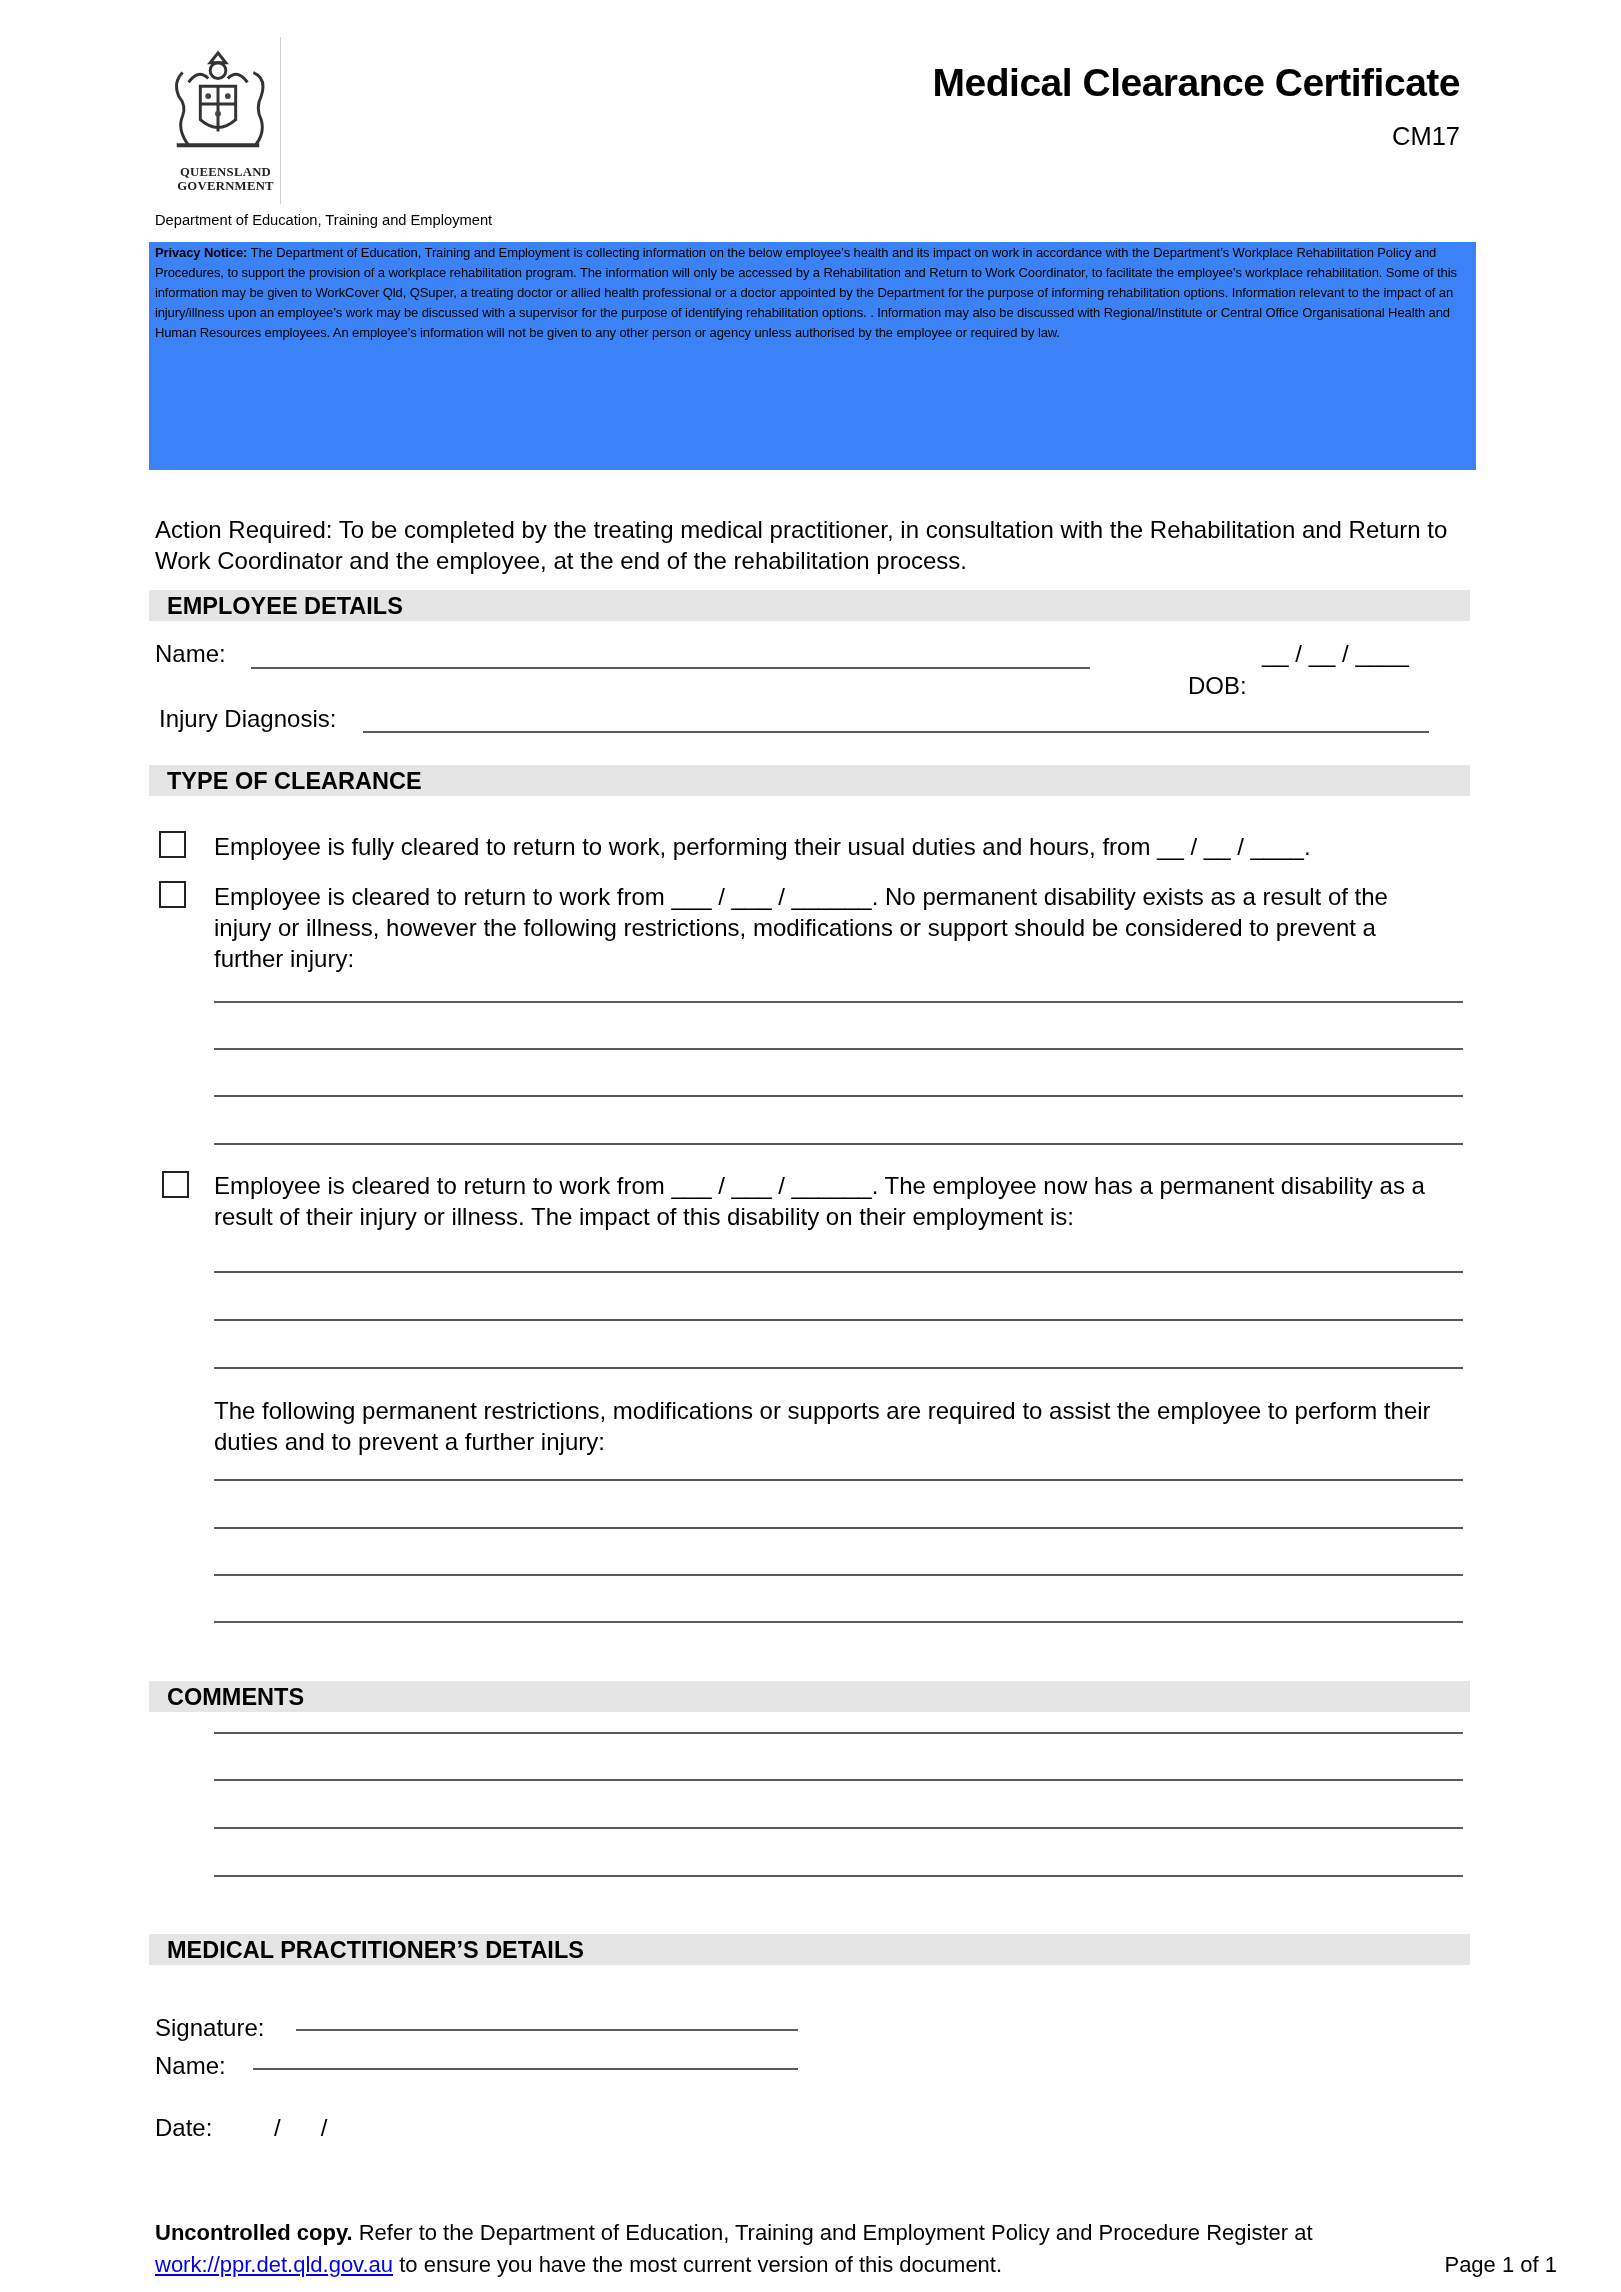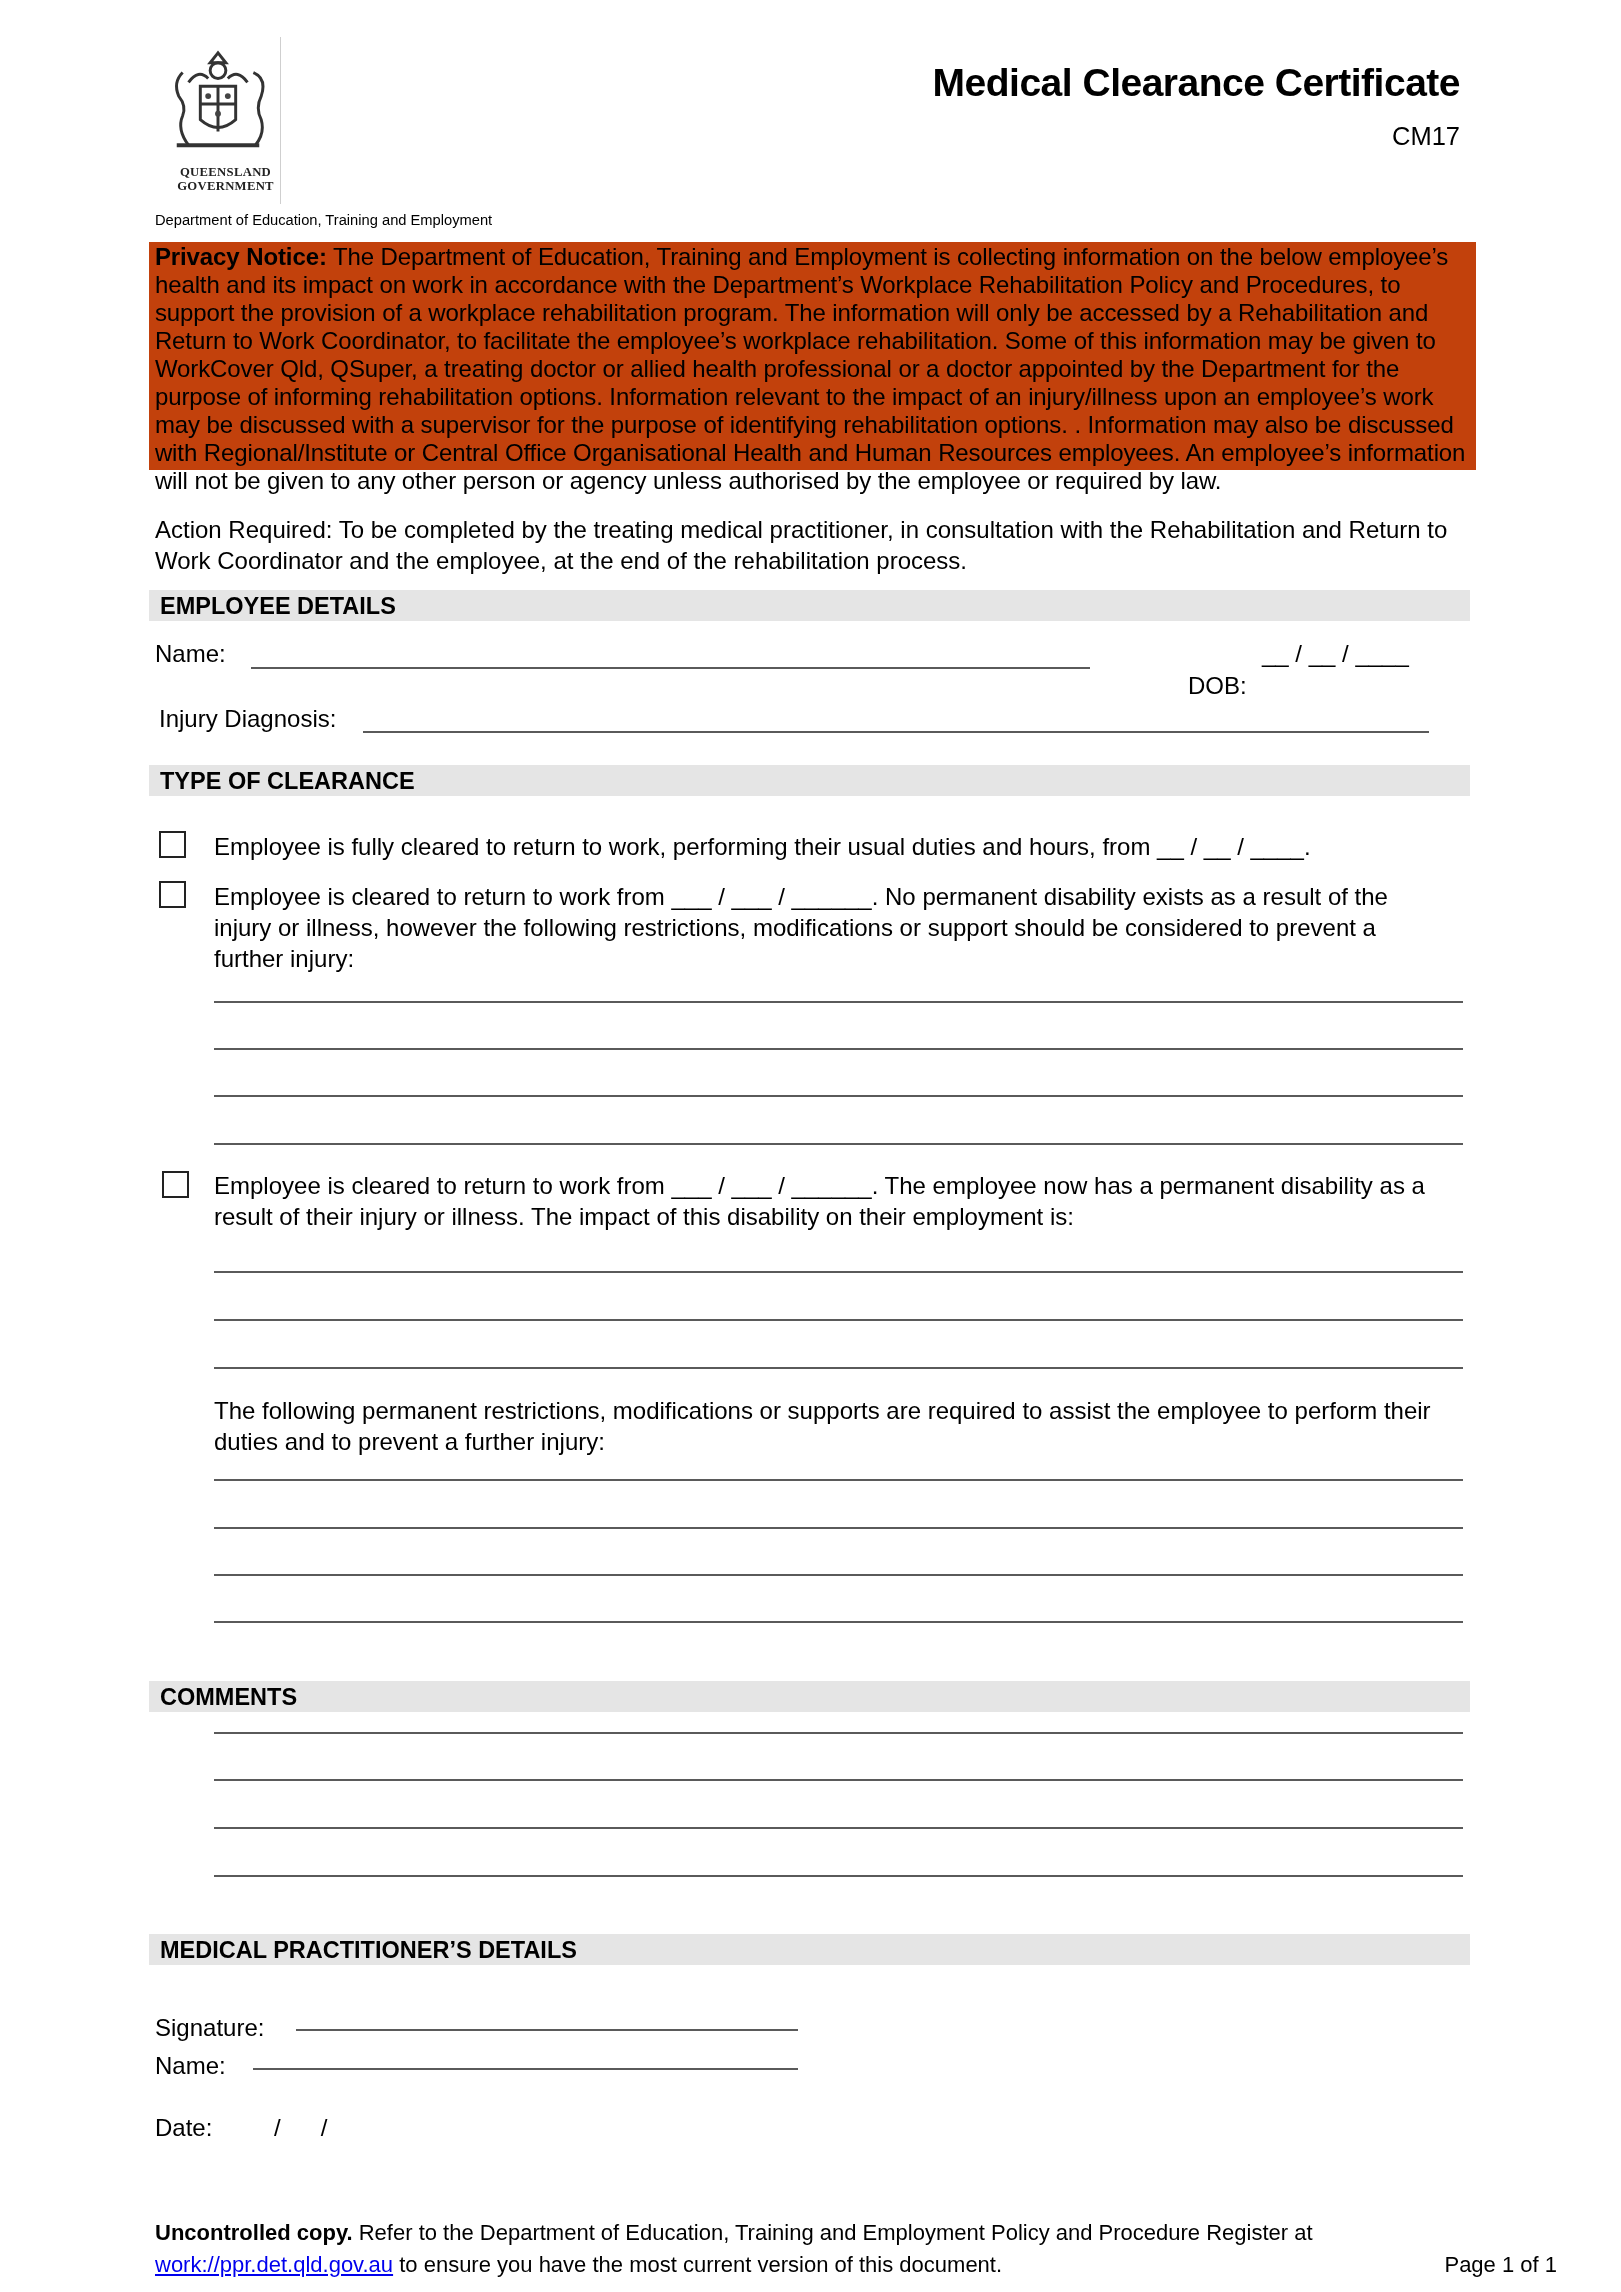--- a/index.html
+++ b/index.html
@@ -6,26 +6,26 @@
   body { width:1621px; height:2293px; position:relative; overflow:hidden;
          font-family:"Liberation Sans", sans-serif; color:#000; }
   .abs { position:absolute; }
   .logo-box { left:155px; top:37px; width:125px; height:167px; border-right:1px solid #cfcfcf; }
   .crest { position:absolute; left:7.8px; top:5.9px; width:110px; height:118px; }
   .gov-name { position:absolute; left:8px; width:125px; text-align:center; font-family:"Liberation Serif", serif;
               font-weight:bold; font-size:12.7px; line-height:13.7px; letter-spacing:0.3px; color:#222; }
   .dept { left:155px; top:212px; font-size:14.7px; }
   .title { right:161px; top:61px; font-size:39px; font-weight:bold; letter-spacing:-0.5px; }
   .code { right:161px; top:122px; font-size:25.5px; }
-  .privacy { left:149px; top:242px; width:1327px; height:228px; background:#c2410c;
-             font-size:24px; line-height:28px; padding:1px 5.9px 0 5.9px; box-sizing:border-box; letter-spacing:-0.1px; }
+  .privacy { left:149px; top:242px; width:1327px; height:228px; background:#3b82f6;
+             font-size:13px; line-height:20px; padding:1px 5.9px 0 5.9px; box-sizing:border-box; letter-spacing:-0.1px; }
   .privacy b { font-weight:bold; }
   .action { left:155px; top:495px; width:1333px; font-size:24px; line-height:31px;margin-top:19px; }
   .section-bar { position:absolute; left:149px; width:1321px; height:31px; background:#e5e5e5;
-                 font-weight:bold; font-size:23.5px; line-height:32px; padding-left:11px; box-sizing:border-box; }
+                 font-weight:bold; font-size:23.5px; line-height:32px; padding-left:18px; box-sizing:border-box; }
   .field-line { font-size:24px; }
   .rule { position:absolute; height:0; border-top:2px solid #5a5a5a; }
   .checkbox { position:absolute; width:26.5px; height:26.5px; border:2px solid #222; box-sizing:border-box; background:#fff; cursor:pointer; }
   .cb-text { position:absolute; left:214px; width:1274px; font-size:24px; line-height:31px; }
   .footer { left:155px; top:2186px; width:1402px; font-size:22px; line-height:32px;margin-top:31px; }
   .footer a { color:#0000ee; text-decoration:underline; }
   .page-num { position:absolute; right:0; }
 </style>
 </head>
 <body>

